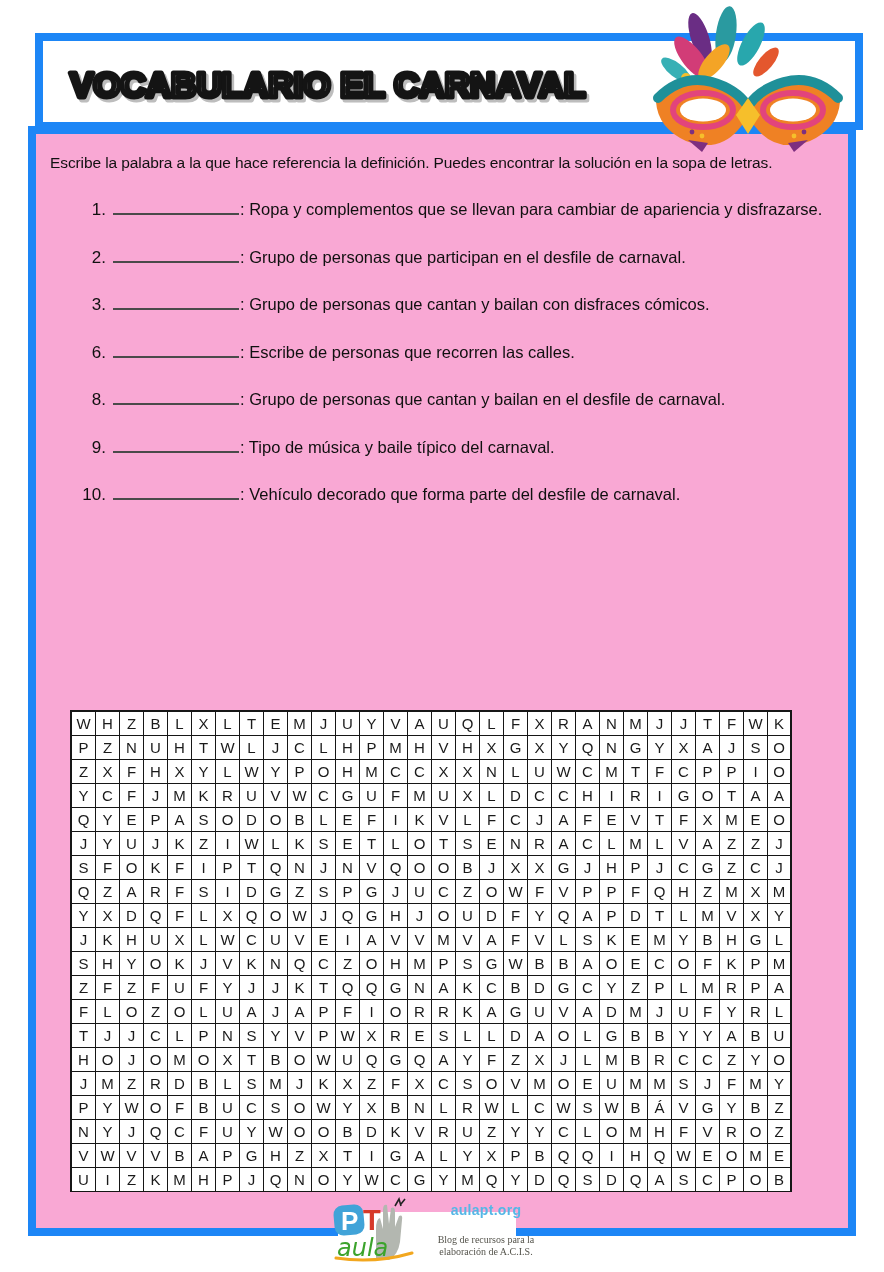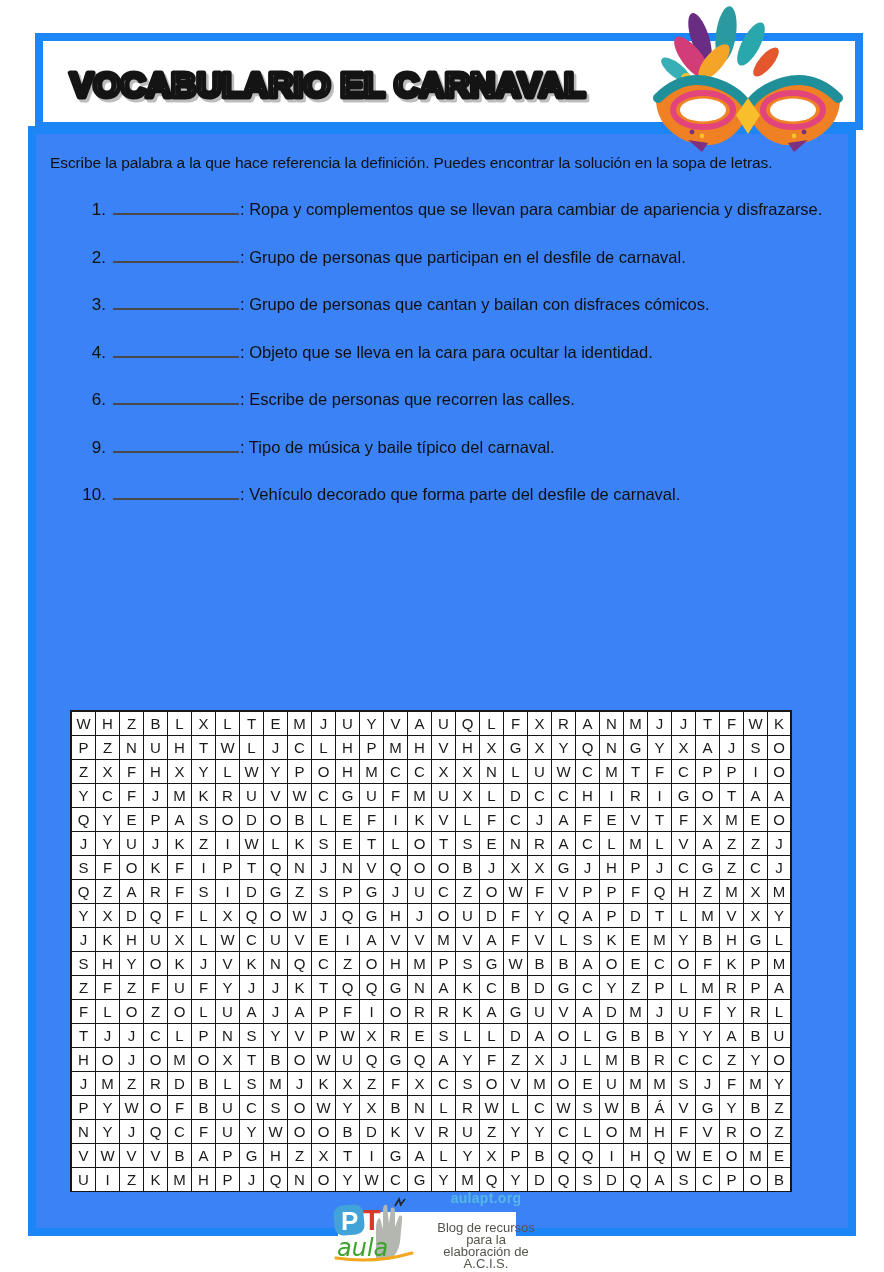--- a/index.html
+++ b/index.html
@@ -8,21 +8,21 @@
     font-family:"Liberation Sans", sans-serif;color:#101010;overflow:hidden;
   }
   .header-box{
     position:absolute;left:35px;top:33px;width:828px;height:97px;
     box-sizing:border-box;border:8px solid #1d86f6;background:#fff;padding-left:12px;
   }
   .title-svg{position:absolute;left:22px;top:12px;}
   .mask-art{position:absolute;left:648px;top:6px;z-index:6;}
   .content-box{
     position:absolute;left:28px;top:126px;width:828px;height:1110px;
-    box-sizing:border-box;border:8px solid #1d86f6;background:#3b82f6;
+    box-sizing:border-box;border:8px solid #1d86f6;background:#f9a8d4;
   }
   .instruction{
     position:absolute;left:14px;top:20px;font-size:15.5px;letter-spacing:-0.1px;
     white-space:nowrap;color:#111;
   }
   .defs{position:absolute;left:34px;top:52px;}
   .def-item{height:47.5px;line-height:47.5px;white-space:nowrap;font-size:16.5px;}
   .def-num{display:inline-block;width:36px;text-align:right;font-size:17px;margin-right:3px;}
   .def-blank{
     display:inline-block;width:126px;height:13px;margin:0 1px 0 4px;
@@ -43,21 +43,21 @@
   .border-mask-patch{
     position:absolute;left:338px;top:1212px;width:178px;height:36px;
     background:#fff;z-index:2;
   }
   .footer-logo-block{
     position:absolute;left:332px;top:1196px;height:68px;z-index:3;
     display:flex;align-items:center;gap:10px;
   }
   .footer-text{width:112px;text-align:center;}
   .site-link{font-size:14px;font-weight:bold;color:#55b7e6;letter-spacing:0.3px;margin-bottom:16px;}
-  .tagline{font-size:13px;line-height:12px;color:#55544c;}
+  .tagline{font-size:10px;line-height:12px;color:#55544c;font-family:Liberation Serif, serif;}
 </style>
 </head>
 <body>
 
 <div class="header-box">
   <svg class="title-svg" width="620" height="60" viewBox="0 0 620 60">
     <text x="5" y="44" font-family="Liberation Sans, sans-serif" font-size="35" font-weight="bold" letter-spacing="0" fill="none" stroke="#bdbdbd" stroke-width="5" stroke-linejoin="round" transform="translate(2.5,2.5)">VOCABULARIO EL CARNAVAL</text>
     <text x="5" y="44" font-family="Liberation Sans, sans-serif" font-size="35" font-weight="bold" letter-spacing="0" fill="#ffffff" stroke="#141414" stroke-width="5" stroke-linejoin="round">VOCABULARIO EL CARNAVAL</text>
   </svg>
 </div>
@@ -91,22 +91,22 @@
     <circle cx="156" cy="126" r="2.4" fill="#7d2f80"></circle>
   </g>
 </svg>
 
 <div class="content-box">
   <div class="instruction">Escribe la palabra a la que hace referencia la definición. Puedes encontrar la solución en la sopa de letras.</div>
   <div class="defs">
       <div class="def-item"><span class="def-num">1.</span><span class="def-blank"></span><span class="def-text">: Ropa y complementos que se llevan para cambiar de apariencia y disfrazarse.</span></div>
       <div class="def-item"><span class="def-num">2.</span><span class="def-blank"></span><span class="def-text">: Grupo de personas que participan en el desfile de carnaval.</span></div>
       <div class="def-item"><span class="def-num">3.</span><span class="def-blank"></span><span class="def-text">: Grupo de personas que cantan y bailan con disfraces cómicos.</span></div>
-      <div class="def-item"><span class="def-num">4.</span><span class="def-blank"></span><span class="def-text">: Objeto que se lleva en la cara para ocultar la identidad.</span></div>
       <div class="def-item"><span class="def-num">6.</span><span class="def-blank"></span><span class="def-text">: Escribe de personas que recorren las calles.</span></div>
+      <div class="def-item"><span class="def-num">8.</span><span class="def-blank"></span><span class="def-text">: Grupo de personas que cantan y bailan en el desfile de carnaval.</span></div>
       <div class="def-item"><span class="def-num">9.</span><span class="def-blank"></span><span class="def-text">: Tipo de música y baile típico del carnaval.</span></div>
       <div class="def-item"><span class="def-num">10.</span><span class="def-blank"></span><span class="def-text">: Vehículo decorado que forma parte del desfile de carnaval.</span></div>
     </div>
   <div class="ws-grid">
       <div class="ws-cell">W</div>
       <div class="ws-cell">H</div>
       <div class="ws-cell">Z</div>
       <div class="ws-cell">B</div>
       <div class="ws-cell">L</div>
       <div class="ws-cell">X</div>

